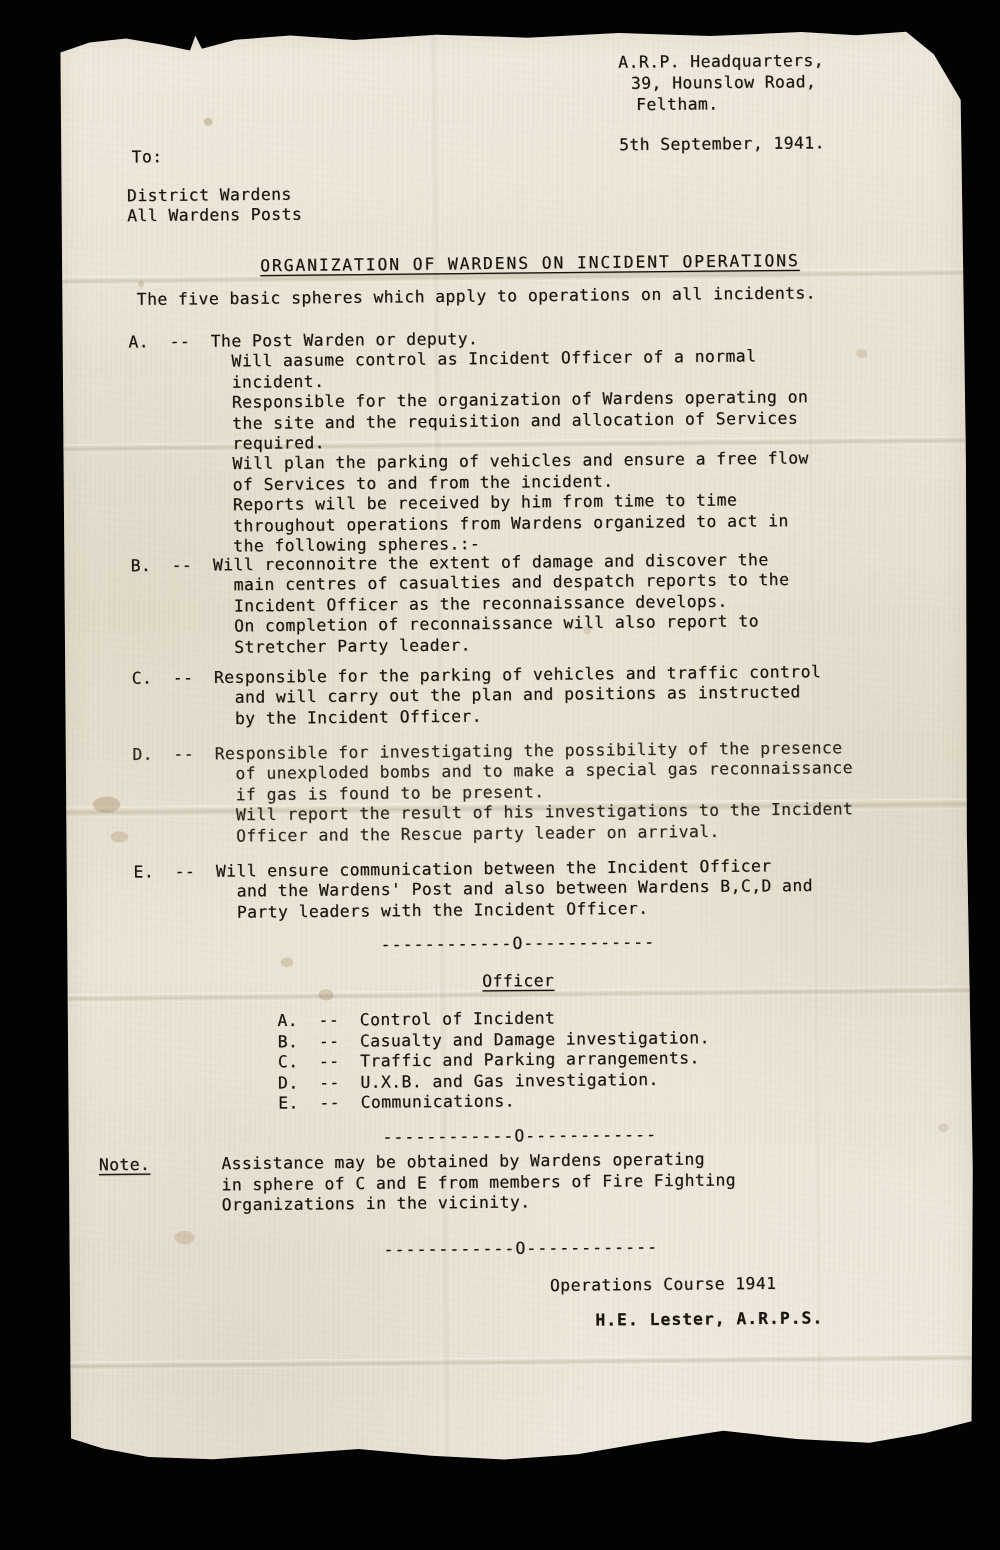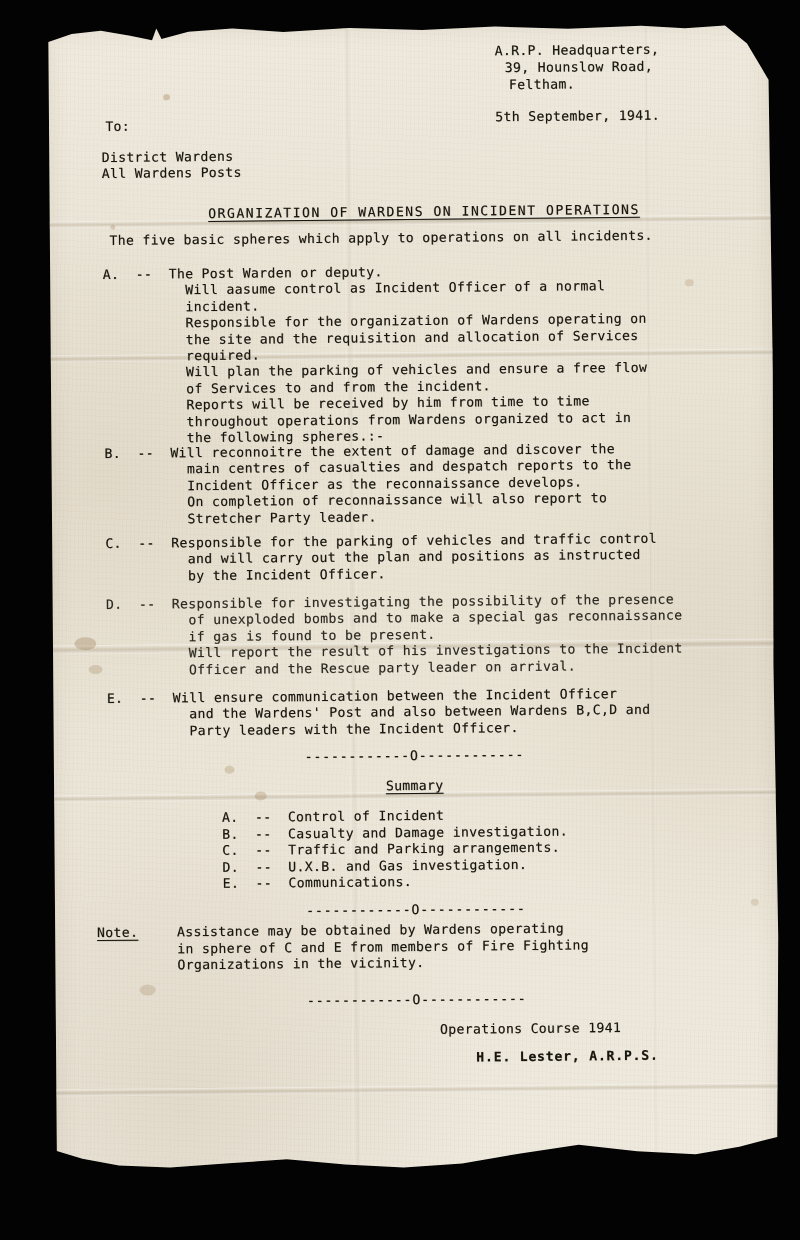--- a/index.html
+++ b/index.html
@@ -137,21 +137,21 @@
 
   .sep  { position: absolute; width: 100%; text-align: center; letter-spacing: 0.9px; }
   .sep1 { top: 726px; }
   .sep2 { top: 880px; }
   .sep3 { top: 970px; }
 
   .sumttl { position: absolute; width: 100%; top: 756px; text-align: center; }
   .sumttl u { text-decoration: underline; text-underline-offset: 3px; text-decoration-thickness: 1.2px; }
   .sumlist { left: 172px; top: 786px; line-height: 16.6px; }
 
-  .notelbl  { left: 46px;  top: 900px; text-align: center; }
+  .notelbl  { left: 28px;  top: 900px; text-align: center; }
   .notelbl u { text-decoration: underline; text-underline-offset: 3px; text-decoration-thickness: 1.2px; }
   .notebody { left: 126px; top: 900px; line-height: 16.6px; }
 
   .course { left: 388px; top: 1000px; }
   .signer { left: 424px; top: 1028px; font-weight: bold; letter-spacing: 0.8px; }
 
   
   .faint { opacity: 0.90; }
 </style>
 </head>
@@ -219,21 +219,21 @@
           of unexploded bombs and to make a special gas reconnaissance
           if gas is found to be present.
           Will report the result of his investigations to the Incident
           Officer and the Rescue party leader on arrival.</div>
       <div class="blk sect sE">E.  --  Will ensure communication between the Incident Officer
           and the Wardens' Post and also between Wardens B,C,D and
           Party leaders with the Incident Officer.</div>
 
       <div class="sep sep1">------------O------------</div>
 
-      <div class="sumttl"><u>Summary</u></div>
+      <div class="sumttl"><u>Officer</u></div>
       <div class="blk sumlist">A.  --  Control of Incident
 B.  --  Casualty and Damage investigation.
 C.  --  Traffic and Parking arrangements.
 D.  --  U.X.B. and Gas investigation.
 E.  --  Communications.</div>
 
       <div class="sep sep2">------------O------------</div>
 
       <div class="blk notelbl"><u>Note.</u></div>
       <div class="blk notebody">Assistance may be obtained by Wardens operating

